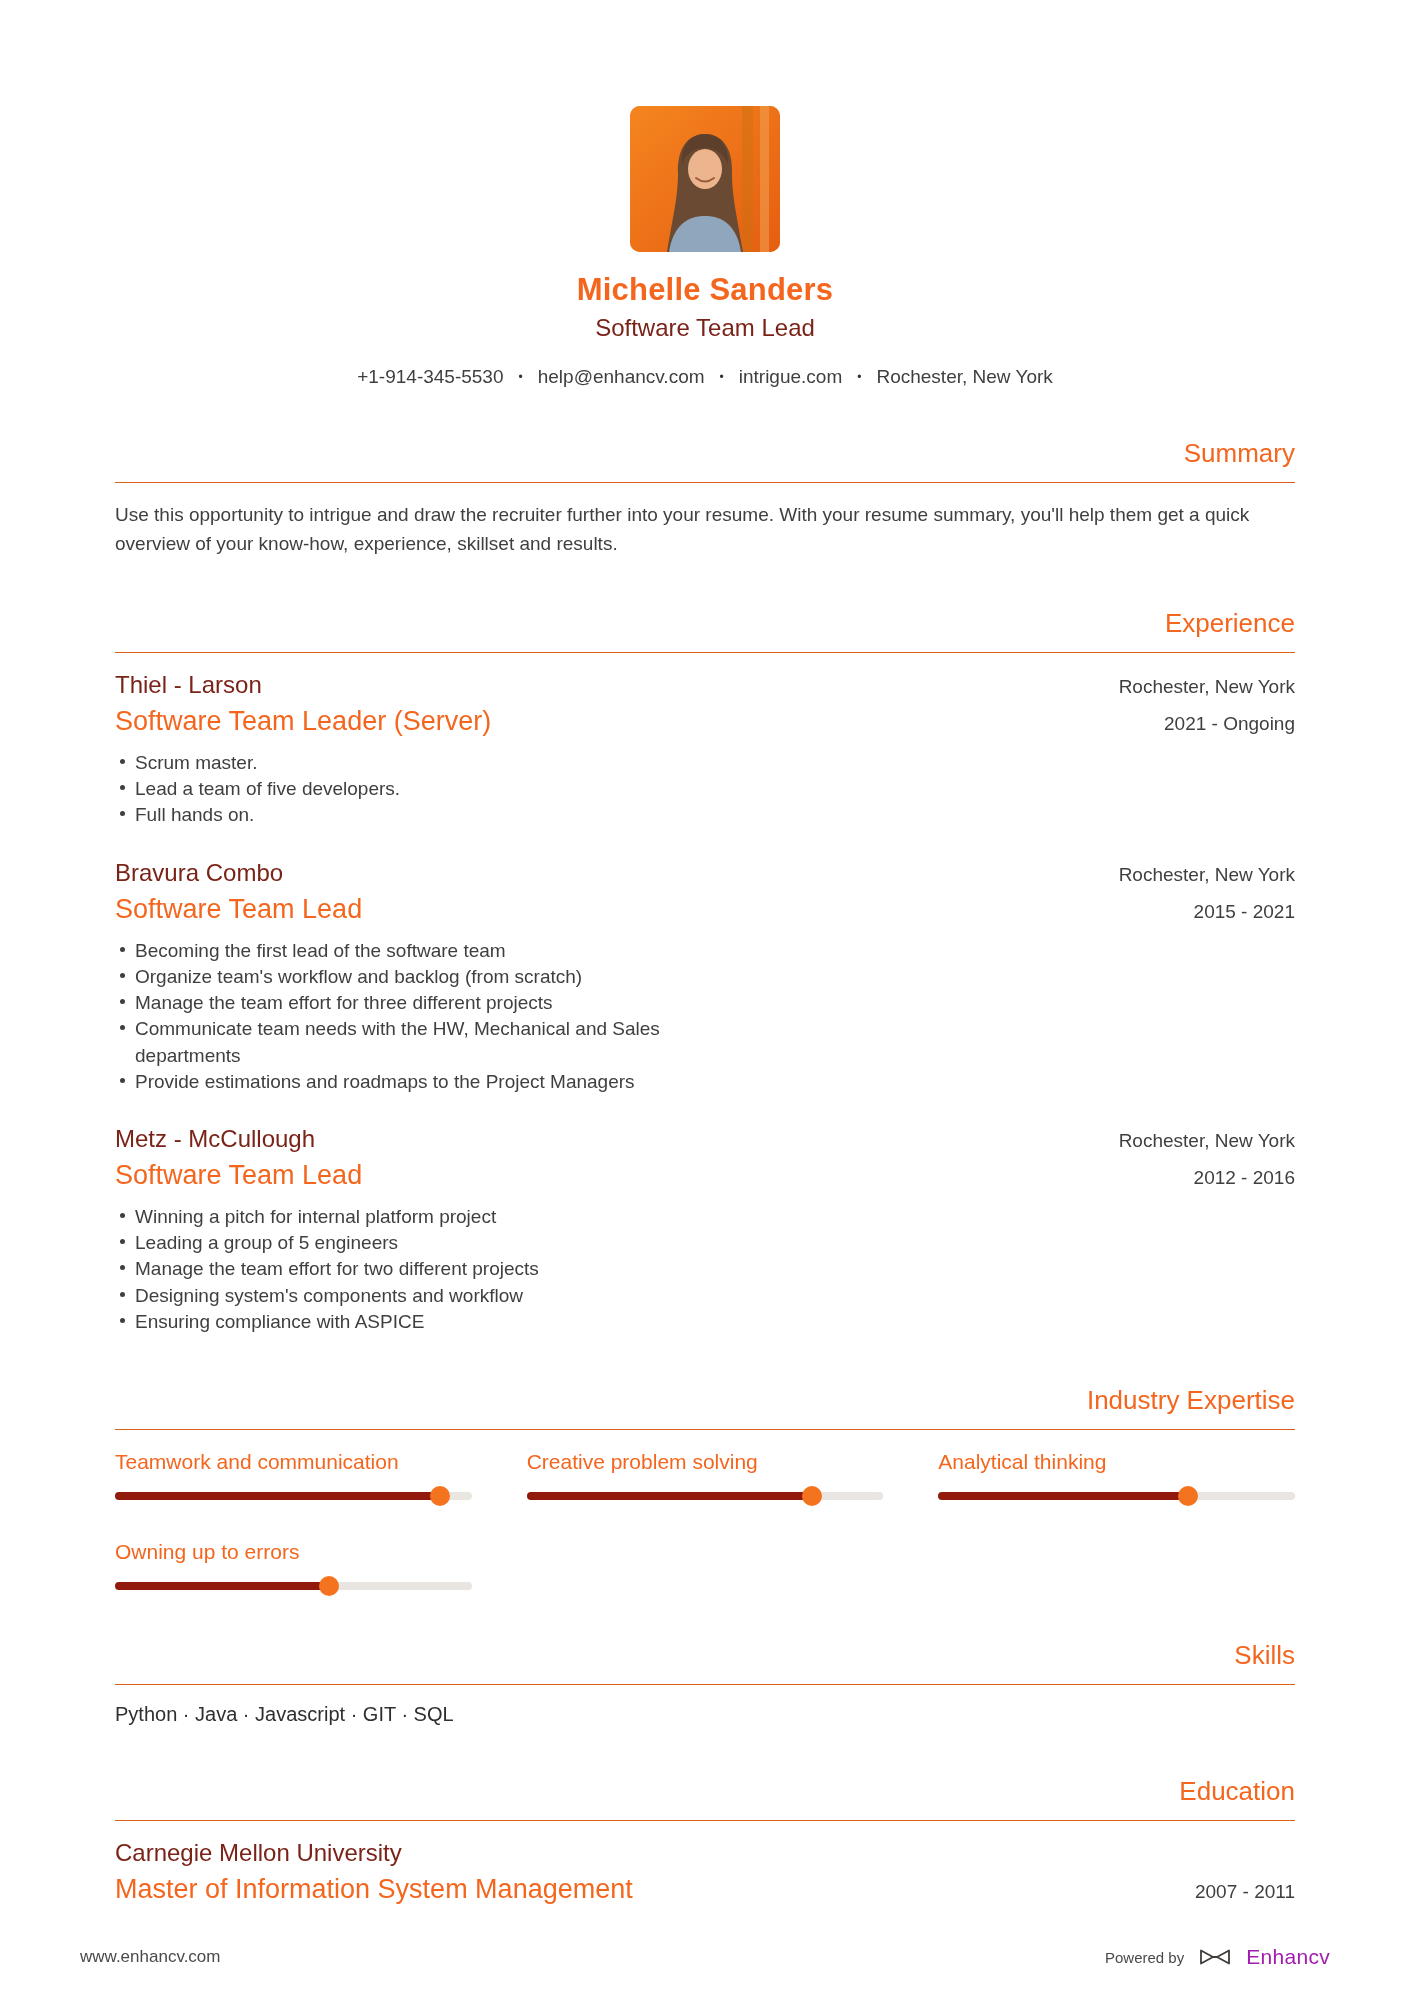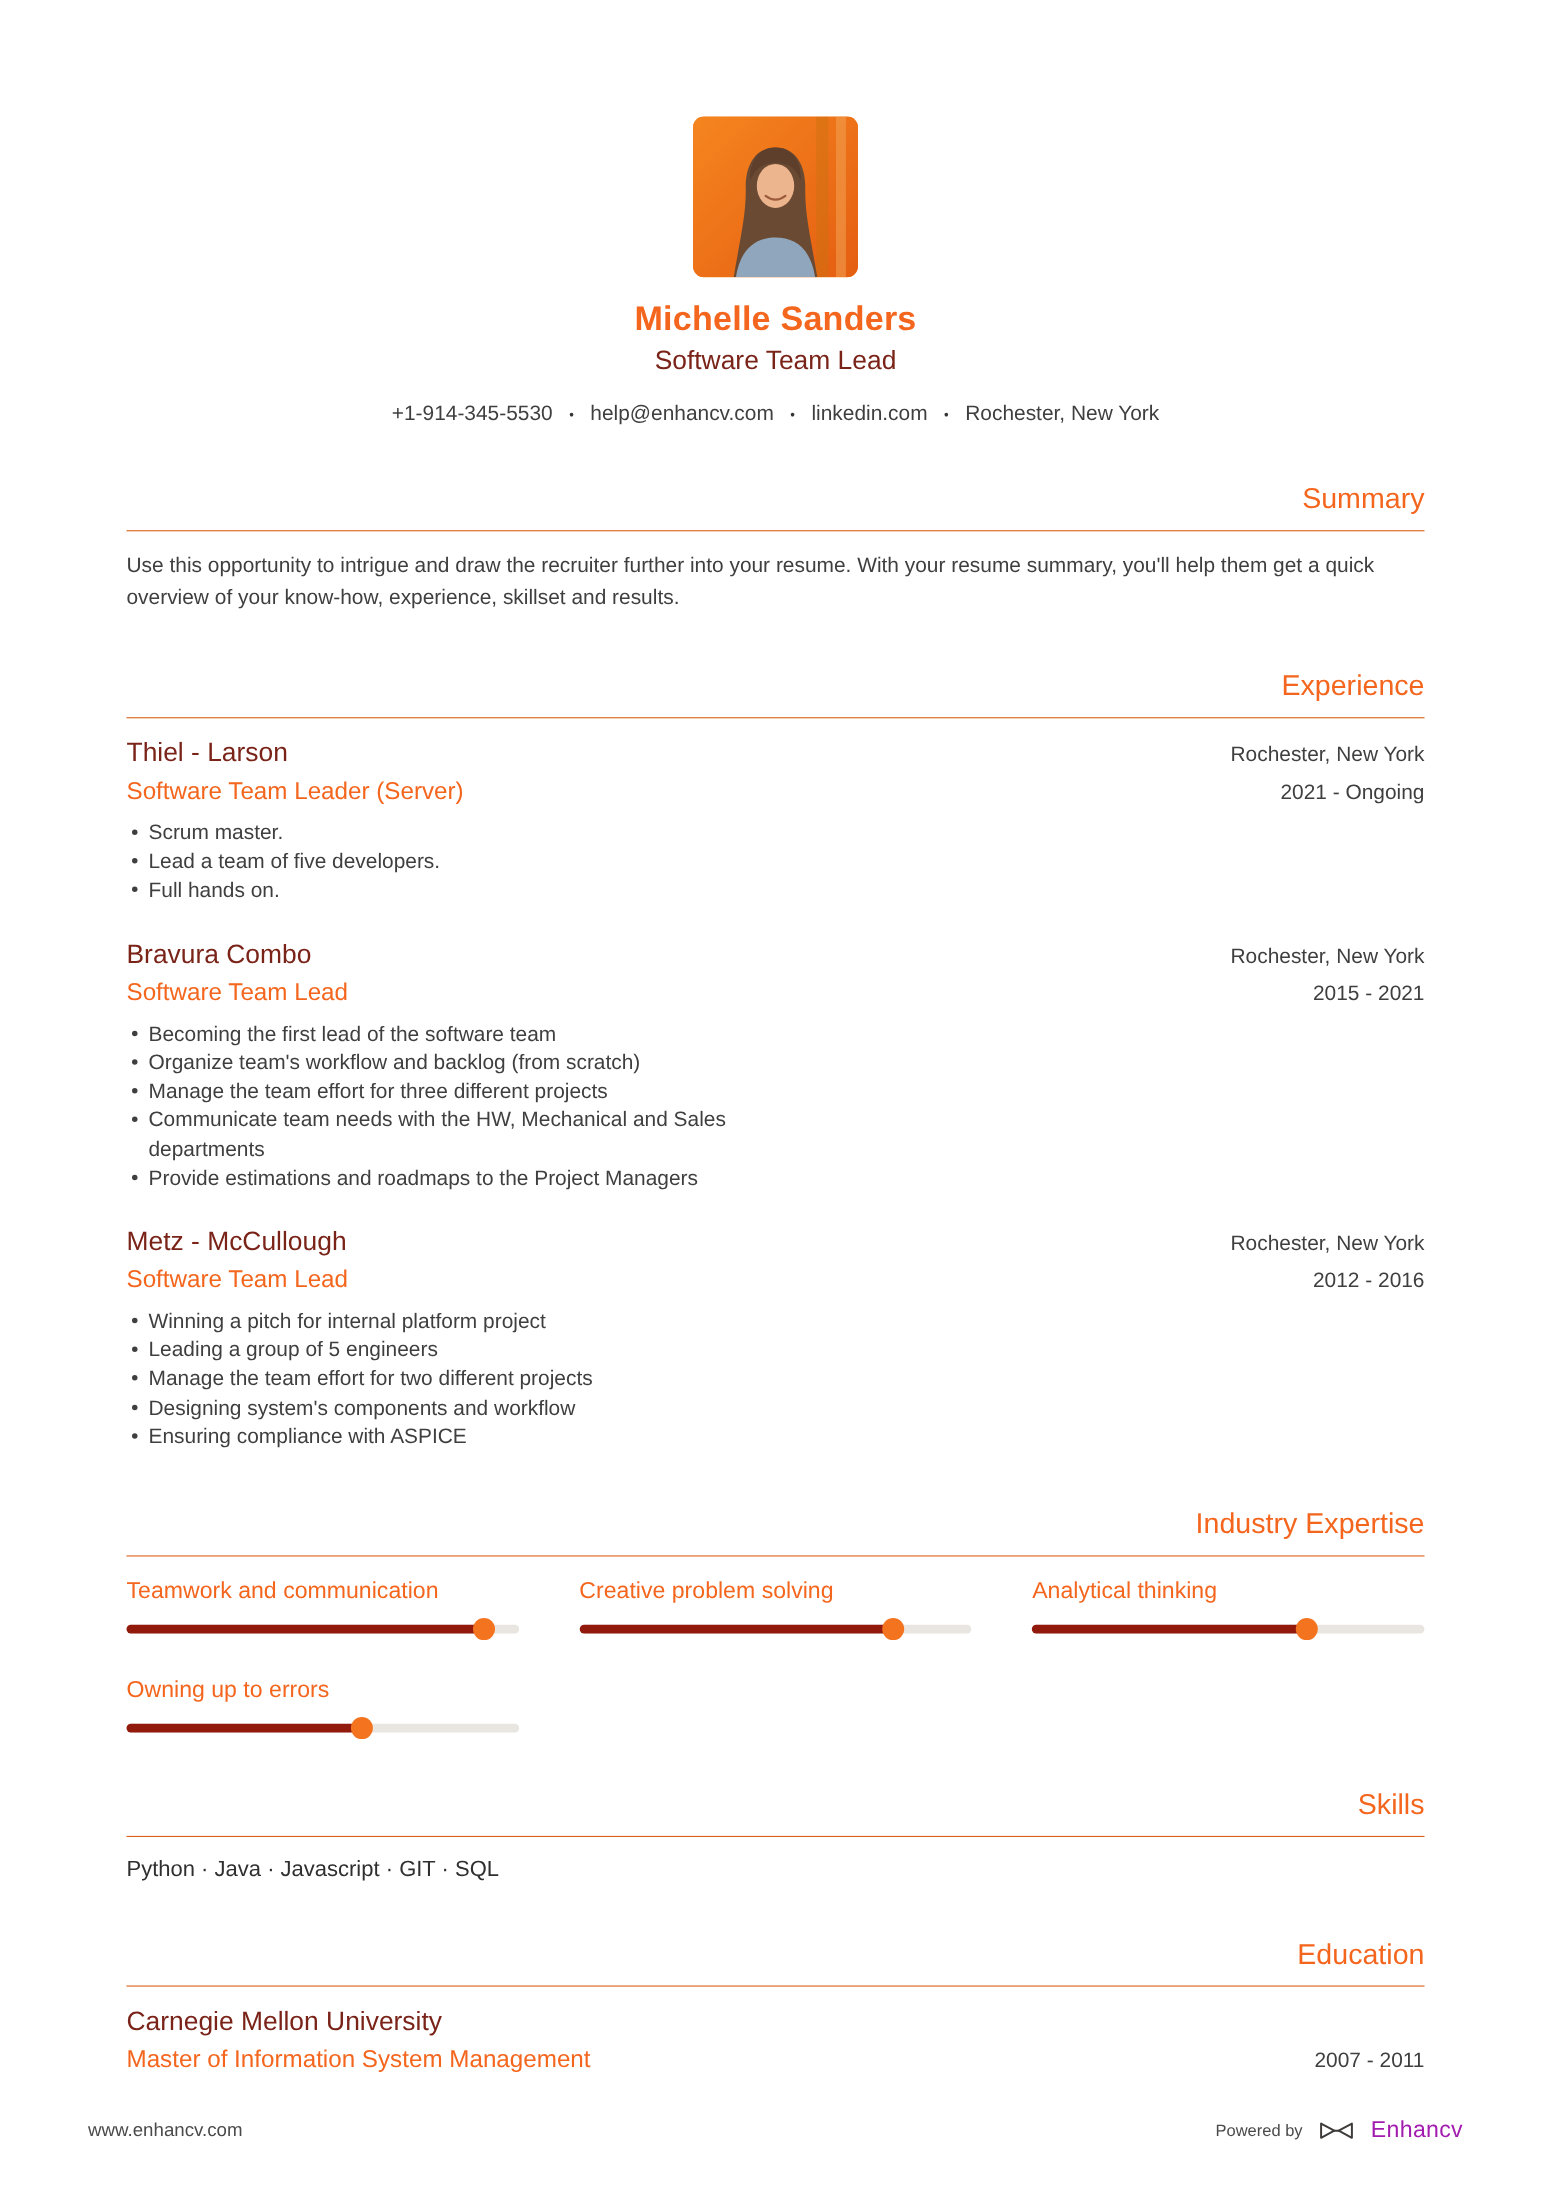--- a/index.html
+++ b/index.html
@@ -35,21 +35,21 @@
   .section-head { border-bottom:1px solid var(--divider_orange, #DB6015); padding-bottom:13px; }
   .section-title { text-align:right; color:var(--accent_orange, #F4661E); font-size:26px; font-weight:400; }
   .section-body { margin-top:18px; }
   .summary-text { font-size:19px; line-height:1.5; color:var(--body_text, #3F3F3F); }
 
   
   .xp + .xp { margin-top:30px; }
   .xp-row { display:flex; justify-content:space-between; align-items:baseline; }
   .company { color:var(--dark_red, #7A2318); font-size:24px; font-weight:400; }
   .loc, .dates { font-size:19px; color:var(--body_text, #3F3F3F); }
-  .role { color:var(--accent_orange, #F4661E); font-size:22px; margin-top:7px; }
+  .role { color:var(--accent_orange, #F4661E); font-size:27px; margin-top:7px; }
   .bullets { list-style:none; margin-top:13px; max-width:600px; }
   .bullets li {
     position:relative; padding-left:20px; font-size:19px; line-height:1.38;
     color:var(--body_text, #3F3F3F);
   }
   .bullets li::before {
     content:""; position:absolute; left:5px; top:9px;
     width:5px; height:5px; border-radius:50%; background:#3F3F3F;
   }
 
@@ -106,21 +106,21 @@
         <path d="M66 72 Q 75 79 84 72" stroke="#9C5B3C" stroke-width="2" fill="none" stroke-linecap="round"></path>
       </svg>
     </div>
     <h1 class="person-name">Michelle Sanders</h1>
     <div class="job-title">Software Team Lead</div>
     <div class="contact-row">
       <span>+1-914-345-5530</span>
       <span class="sep">•</span>
       <a>help@enhancv.com</a>
       <span class="sep">•</span>
-      <a>linkedin.com</a>
+      <a>intrigue.com</a>
       <span class="sep">•</span>
       <span>Rochester, New York</span>
     </div>
   </header>
 
   <section class="section">
     <div class="section-head">
       <h2 class="section-title">Summary</h2>
     </div>
     <div class="section-body">

